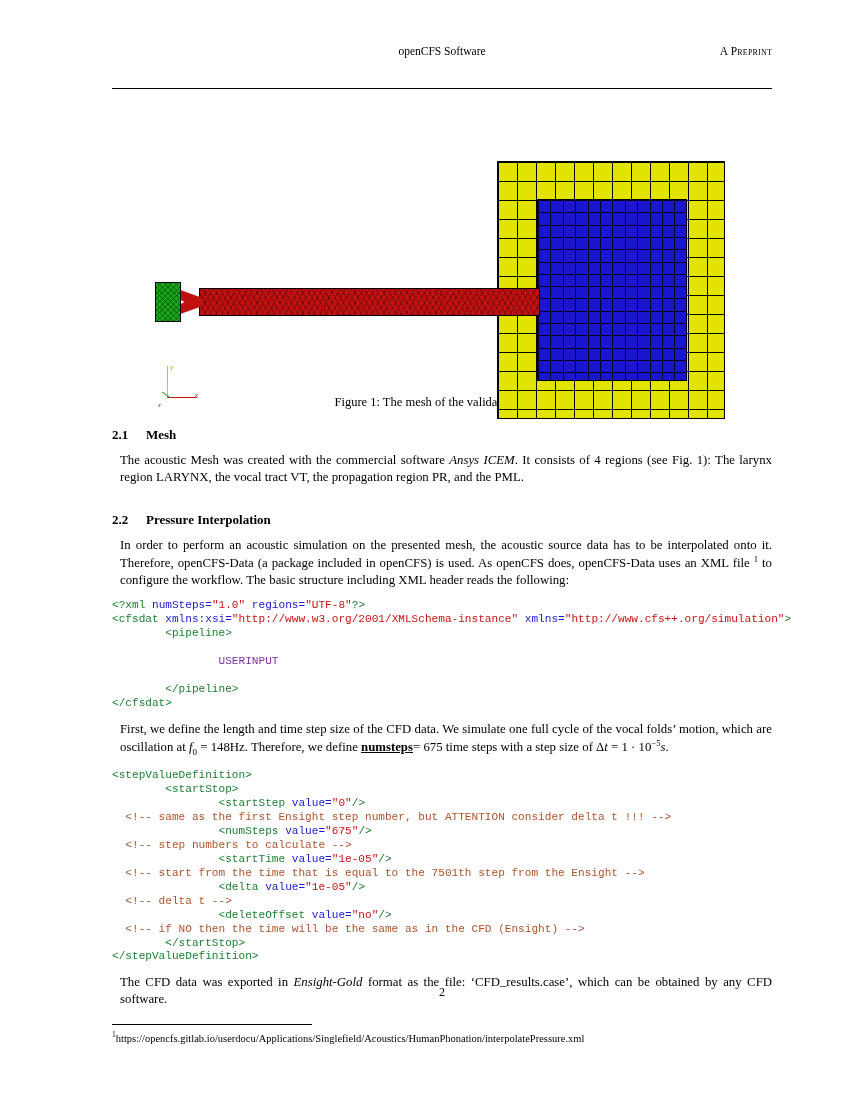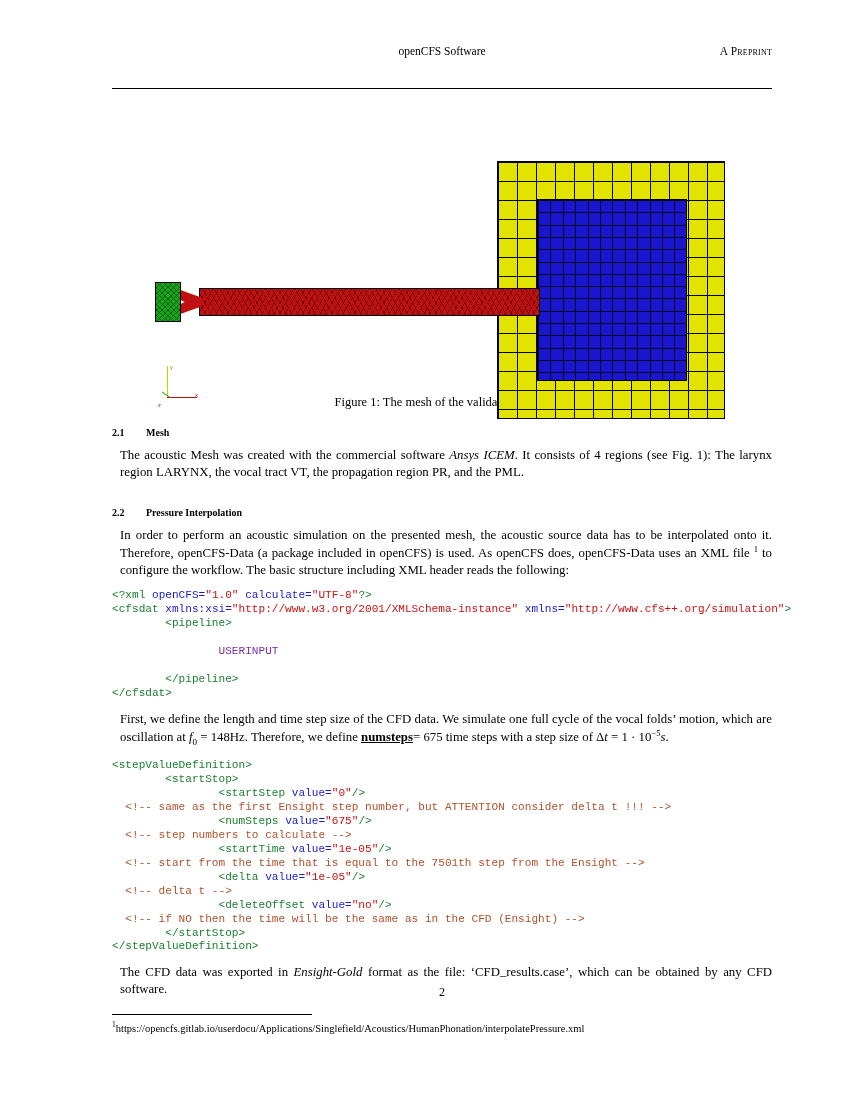--- a/index.html
+++ b/index.html
@@ -163,21 +163,21 @@
   .lbl-z { left: 0px; top: 36px; color: #0f7a0f; }
 
   .figcaption {
     text-align: center;
     font-size: 12.5px;
     margin-top: 14px;
   }
 
   
   h2.sec {
-    font-size: 10px;
+    font-size: 13px;
     font-weight: bold;
     margin: 26px 0 9px 0;
     font-family: "Liberation Serif", serif;
   }
   h2.sec .num { display: inline-block; width: 34px; }
   p.body {
     font-size: 12.8px;
     line-height: 1.33;
     text-align: justify;
     margin: 0 0 2px 8px;
@@ -264,21 +264,21 @@
       The acoustic Mesh was created with the commercial software <span class="it">Ansys ICEM</span>. It consists of 4 regions (see Fig. 1): The larynx region LARYNX, the vocal tract VT, the propagation region PR, and the PML.
     </p>
 
     <h2 class="sec">
       <span class="num">2.2</span><span>Pressure Interpolation</span>
     </h2>
     <p class="body">
       In order to perform an acoustic simulation on the presented mesh, the acoustic source data has to be interpolated onto it. Therefore, openCFS-Data (a package included in openCFS) is used. As openCFS does, openCFS-Data uses an XML file <sup>1</sup> to configure the workflow. The basic structure including XML header reads the following:
     </p>
 
-    <pre class="code"><span class="tag">&lt;?xml</span> <span class="attr">openCFS=</span><span class="val">"1.0"</span> <span class="attr">calculate=</span><span class="val">"UTF-8"</span><span class="tag">?&gt;</span>
+    <pre class="code"><span class="tag">&lt;?xml</span> <span class="attr">numSteps=</span><span class="val">"1.0"</span> <span class="attr">regions=</span><span class="val">"UTF-8"</span><span class="tag">?&gt;</span>
 <span class="tag">&lt;cfsdat</span> <span class="attr">xmlns:xsi=</span><span class="val">"http://www.w3.org/2001/XMLSchema-instance"</span> <span class="attr">xmlns=</span><span class="val">"http://www.cfs++.org/simulation"</span><span class="tag">&gt;</span>
         <span class="tag">&lt;pipeline&gt;</span>
 
                 <span class="uin">USERINPUT</span>
 
         <span class="tag">&lt;/pipeline&gt;</span>
 <span class="tag">&lt;/cfsdat&gt;</span></pre>
 
     <p class="body">
       First, we define the length and time step size of the CFD data. We simulate one full cycle of the vocal folds’ motion, which are oscillation at <span class="it">f</span><sub style="font-size:9px">0</sub> = 148Hz. Therefore, we define <span class="bf">numsteps</span>= 675 time steps with a step size of Δ<span class="it">t</span> = 1 · 10<sup>−5</sup><span class="it">s</span>.

